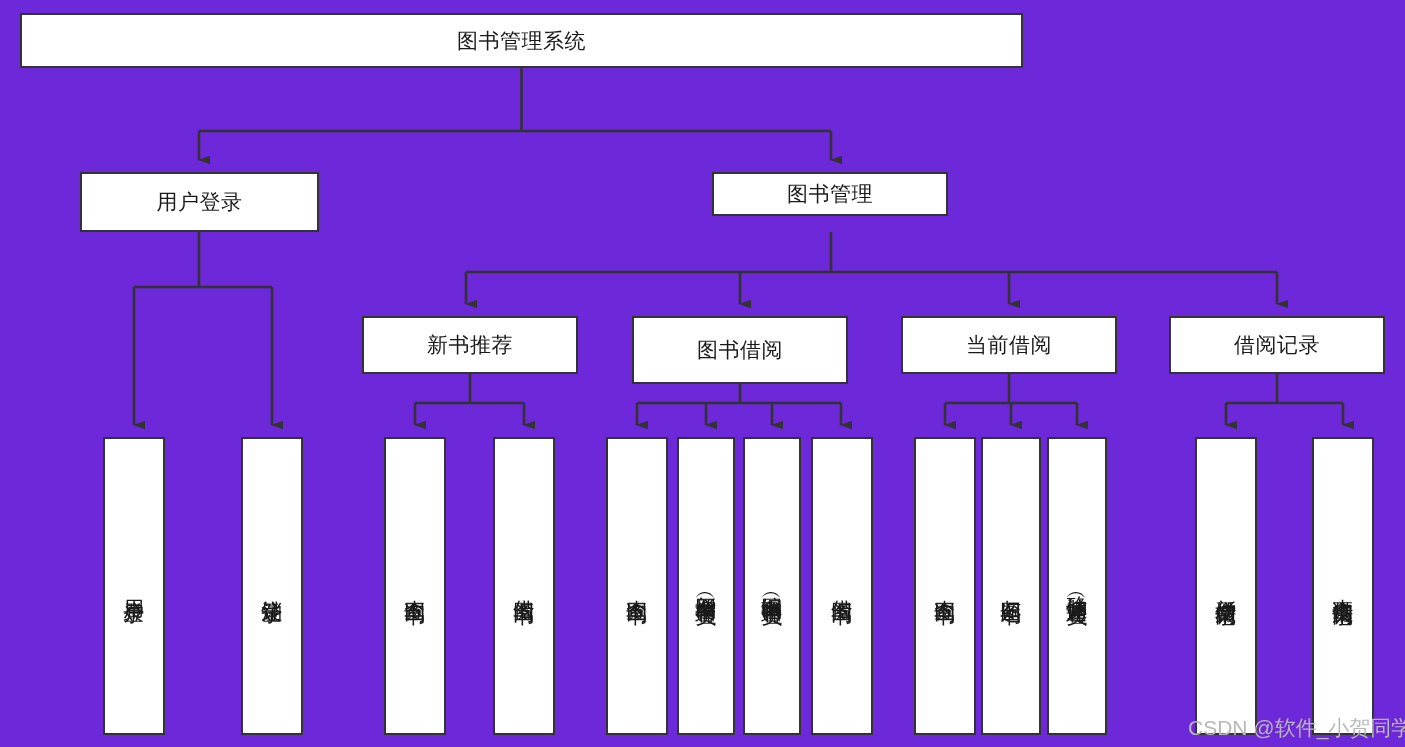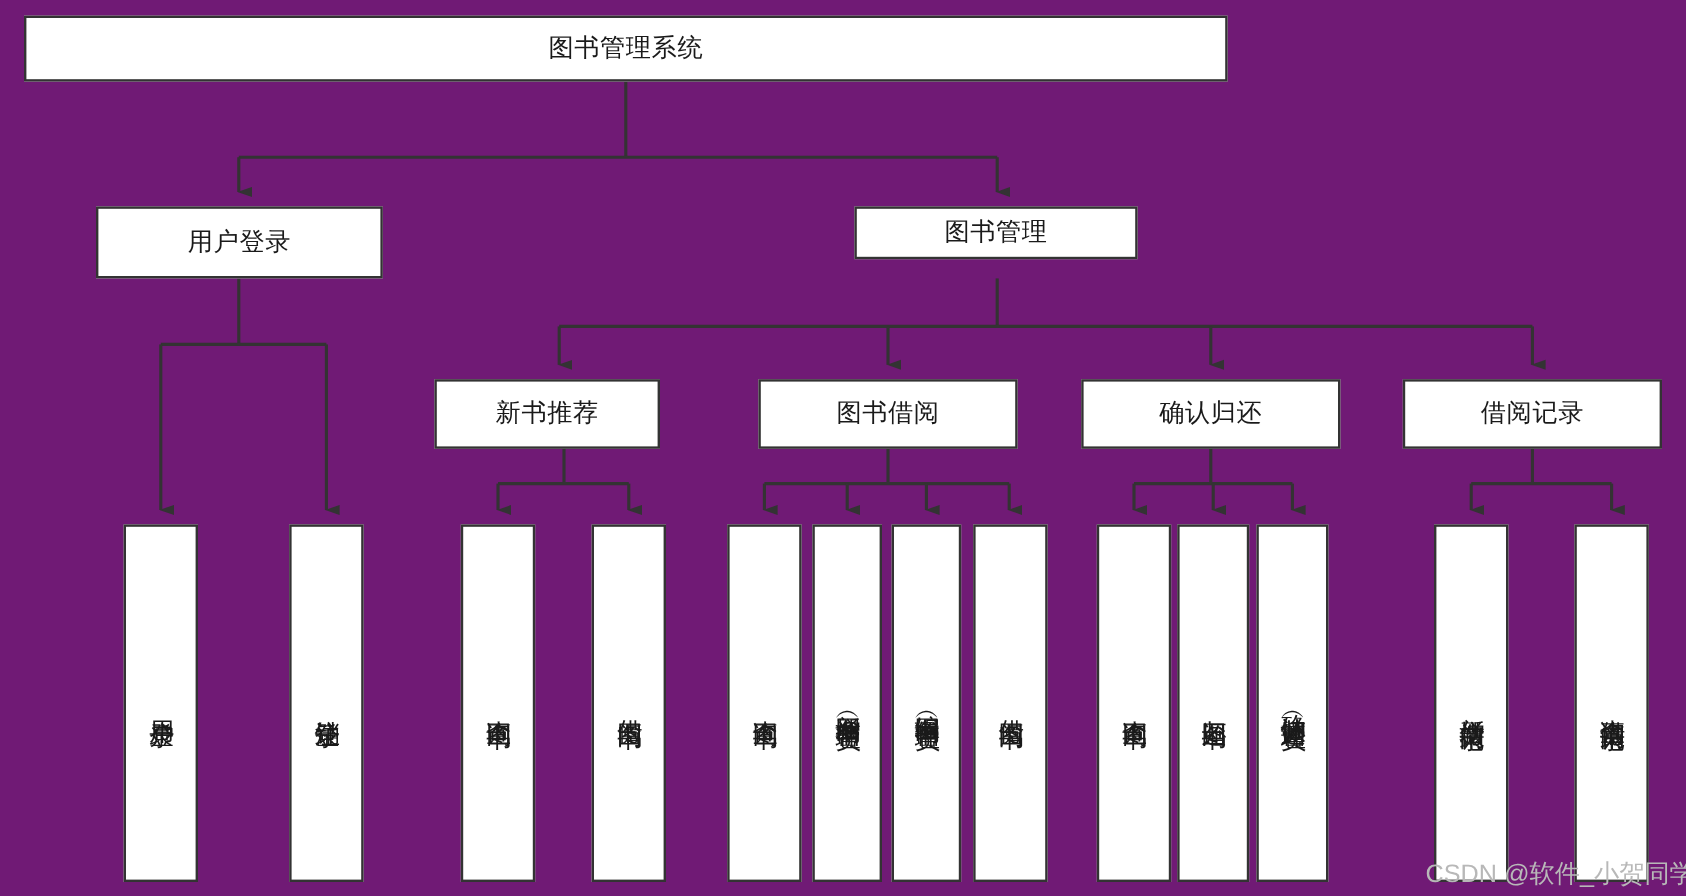--- a/index.html
+++ b/index.html
@@ -10,21 +10,21 @@
   body {
     width: 1405px;
     height: 747px;
     font-family: "Liberation Sans", "DejaVu Sans", sans-serif;
     overflow: hidden;
   }
   #diagram-root {
     position: relative;
     width: 1405px;
     height: 747px;
-    background: #701a75;
+    background: #6d28d9;
   }
   svg.diagram-canvas {
     position: absolute;
     left: 0;
     top: 0;
     width: 1405px;
     height: 747px;
     display: block;
   }
   .node-box {
@@ -138,28 +138,28 @@
     <span class="node-label-h">图书管理系统</span>
   </div>
 
   <div class="node-box" style="left:80px; top:172px; width:239px; height:60px;">
     <span class="node-label-h">用户登录</span>
   </div>
   <div class="node-box" style="left:712px; top:172px; width:236px; height:44px;">
     <span class="node-label-h">图书管理</span>
   </div>
 
-  <div class="node-box" style="left:362px; top:316px; width:188px; height:58px;">
+  <div class="node-box" style="left:362px; top:316px; width:216px; height:58px;">
     <span class="node-label-h">新书推荐</span>
   </div>
-  <div class="node-box" style="left:632px; top:316px; width:216px; height:58px;">
+  <div class="node-box" style="left:632px; top:316px; width:216px; height:68px;">
     <span class="node-label-h">图书借阅</span>
   </div>
   <div class="node-box" style="left:901px; top:316px; width:216px; height:58px;">
-    <span class="node-label-h">确认归还</span>
+    <span class="node-label-h">当前借阅</span>
   </div>
   <div class="node-box" style="left:1169px; top:316px; width:216px; height:58px;">
     <span class="node-label-h">借阅记录</span>
   </div>
 
   <div class="node-box" style="left:103px; top:437px; width:62px; height:298px;">
     <span class="node-label-v">用户登录</span>
   </div>
   <div class="node-box" style="left:241px; top:437px; width:62px; height:298px;">
     <span class="node-label-v">注销登录</span>

